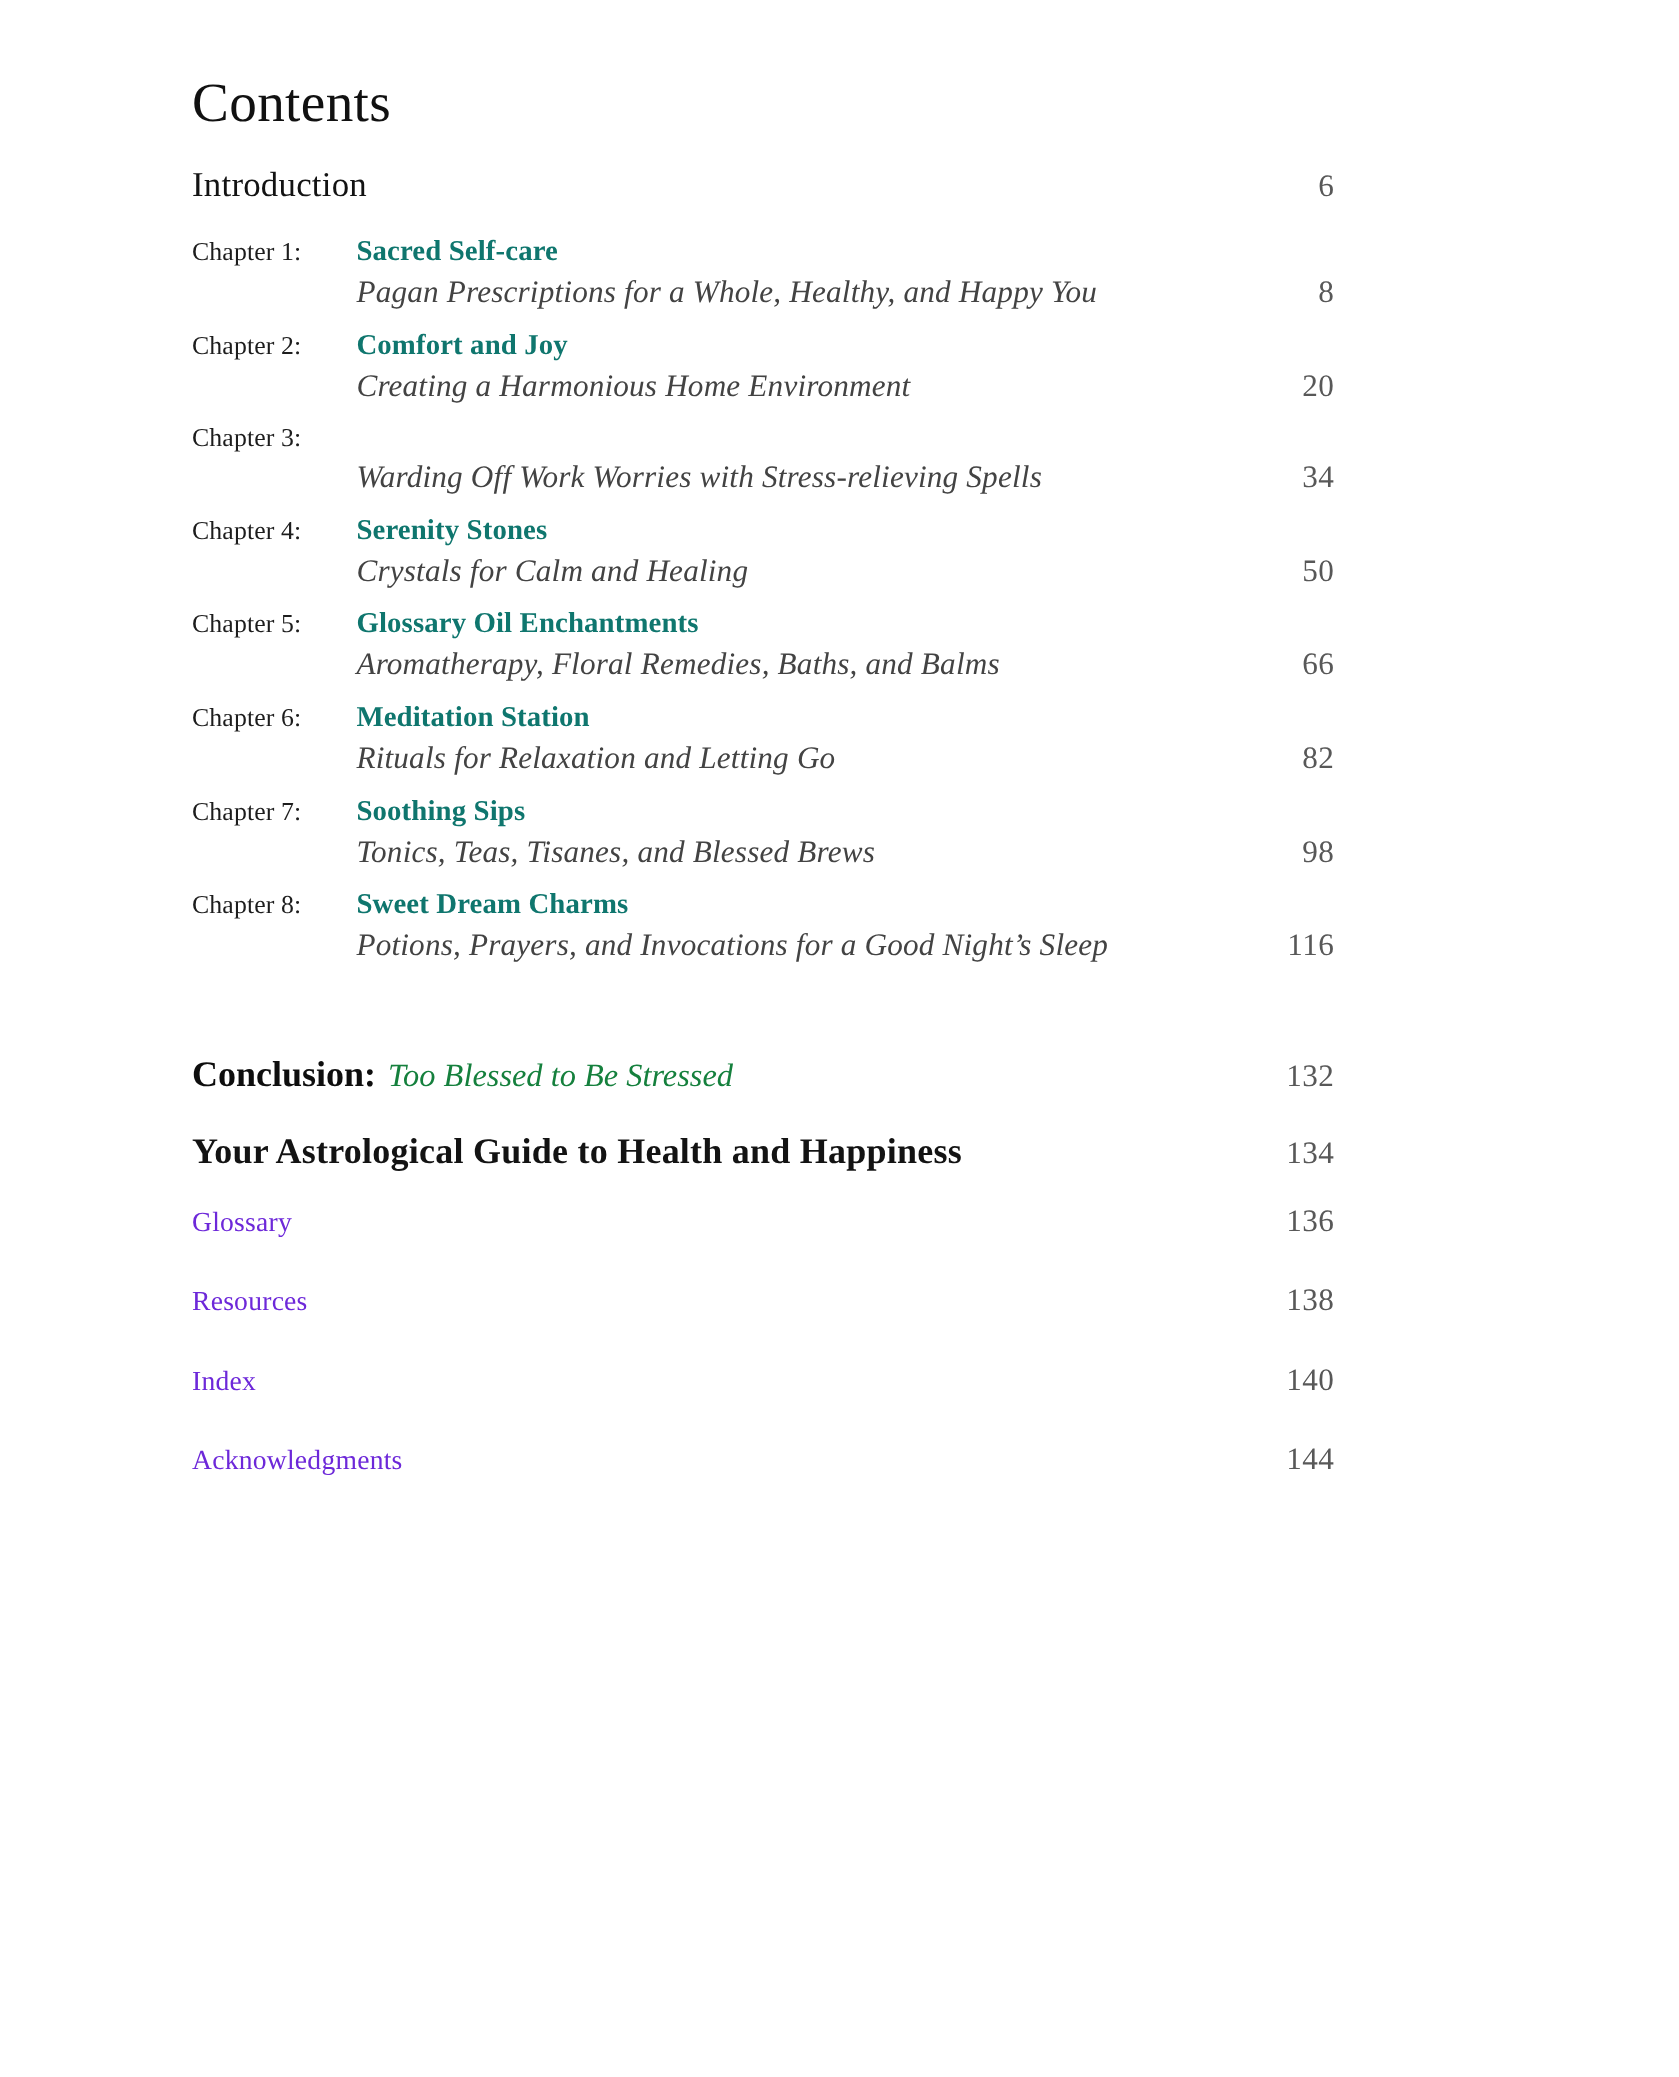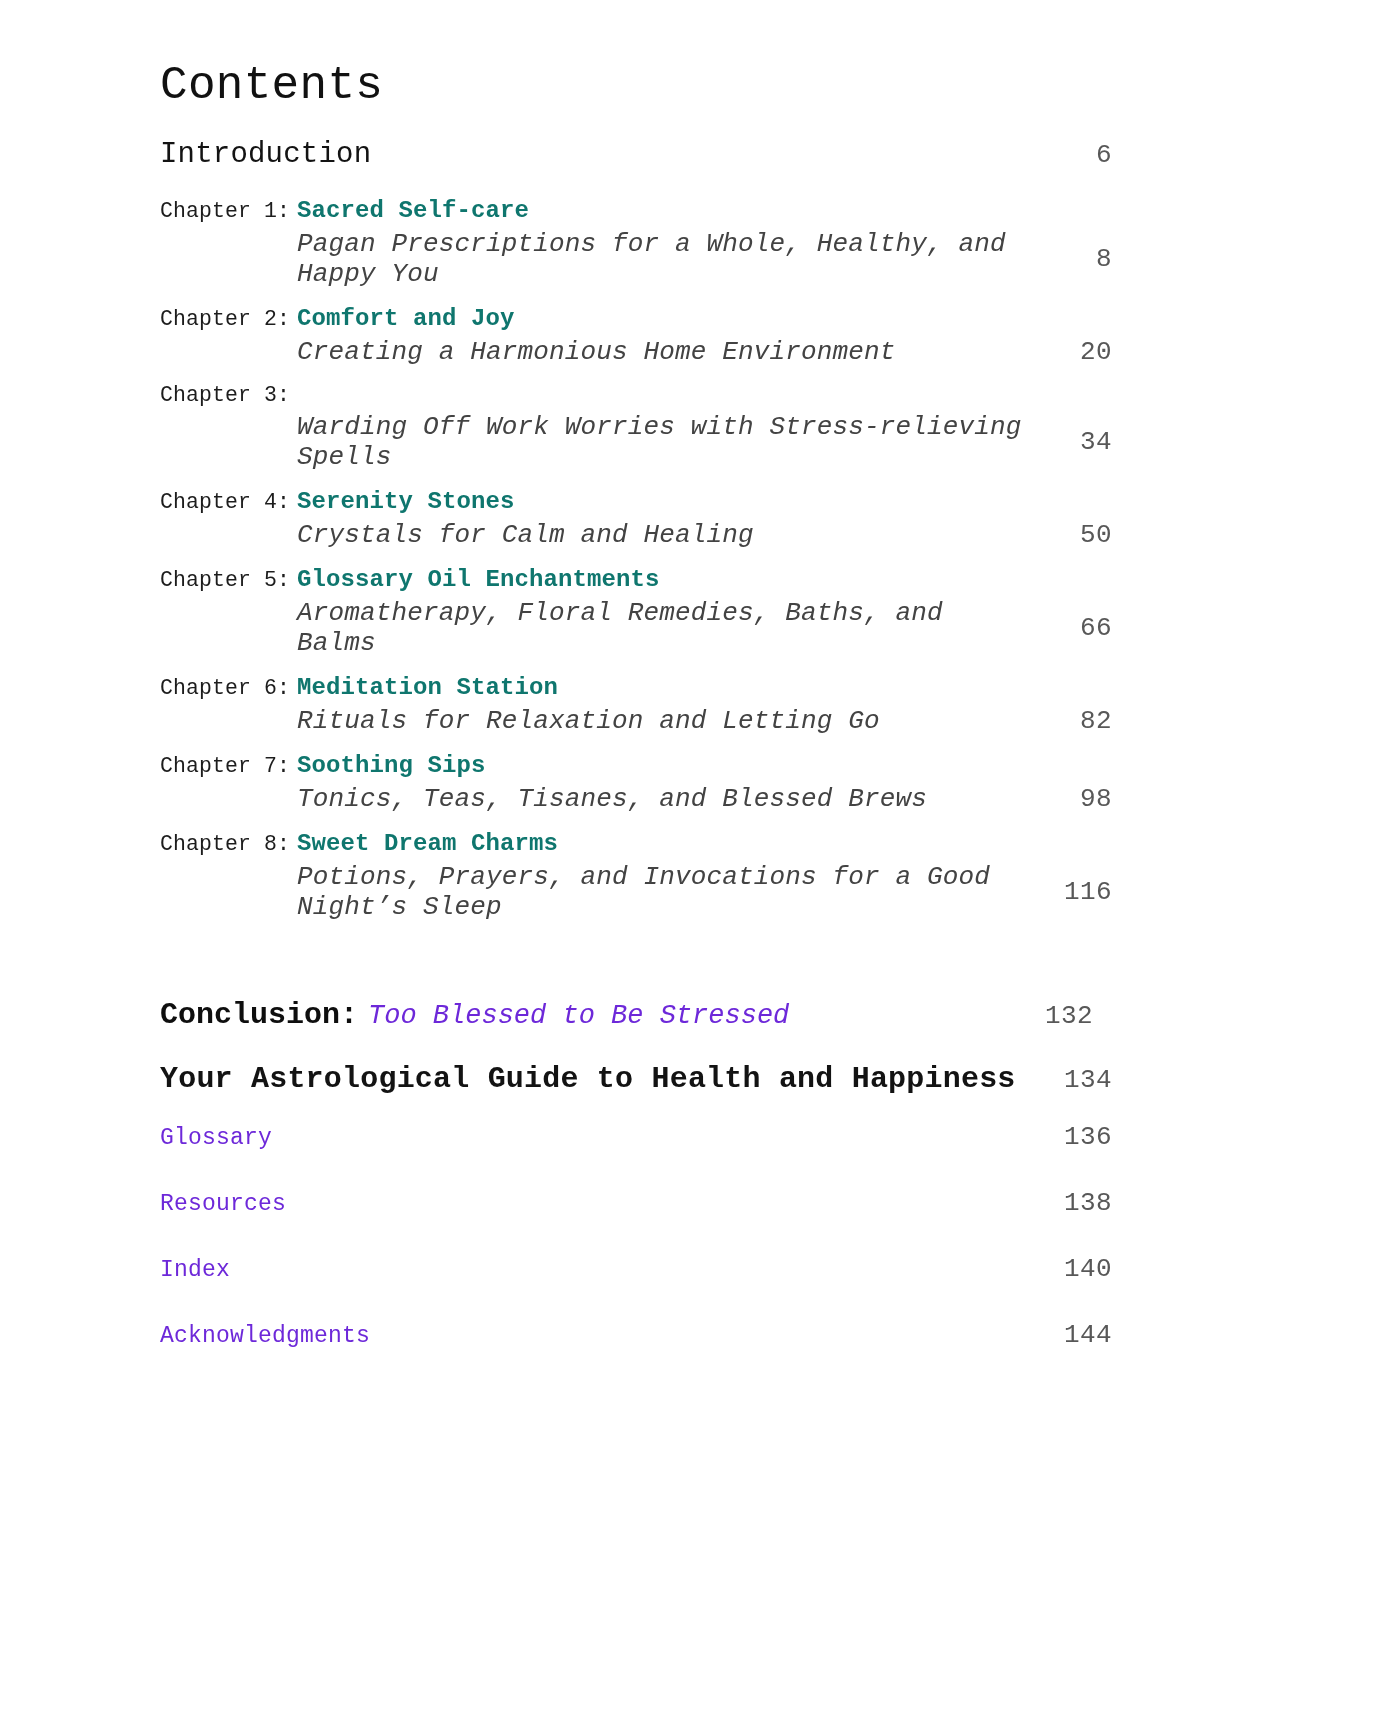--- a/index.html
+++ b/index.html
@@ -17,21 +17,20 @@
     overflow: hidden;
   }
 
   .page {
     position: relative;
     width: 1190px;
     height: 1731px;
     background: #ffffff;
     box-sizing: border-box;
     padding: 0;
-    font-family: Liberation Mono, monospace;
   }
 
   .content-area {
     position: absolute;
     left: 160px;
     top: 62px;
     width: 952px;
   }
 
   
@@ -136,27 +135,27 @@
   .entry-conclusion .lead {
     font-size: 30px;
     font-weight: 700;
     color: #0e0e0e;
     margin-top: 40px;
   }
   .entry-conclusion .lead-sub {
     font-style: italic;
     font-weight: 400;
     font-size: 27px;
-    color: #6d28d9;
+    color: #15803d;
     margin-left: 10px;
   }
   .entry-conclusion .spacer { flex: 1 1 auto; }
   .entry-conclusion .pg {
     flex: 0 0 86px;
-    text-align: center;
+    text-align: right;
     font-size: 26px;
     color: #585858;
     letter-spacing: 0.4px;
   }
 
   .backmatter { margin-top: 26px; }
   .backmatter .entry-plain { margin-bottom: 36px; }
 </style>
 </head>
 <body>

